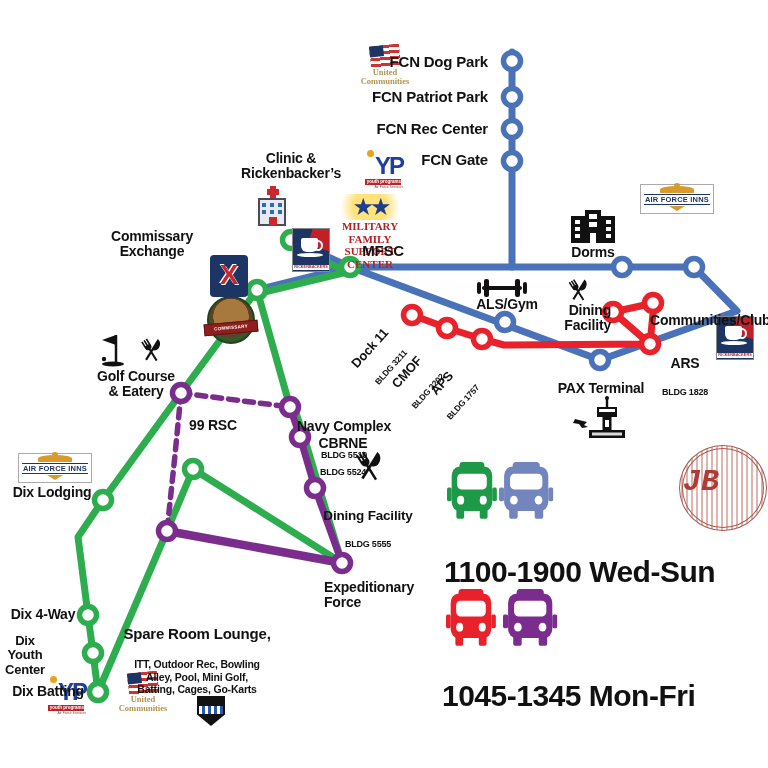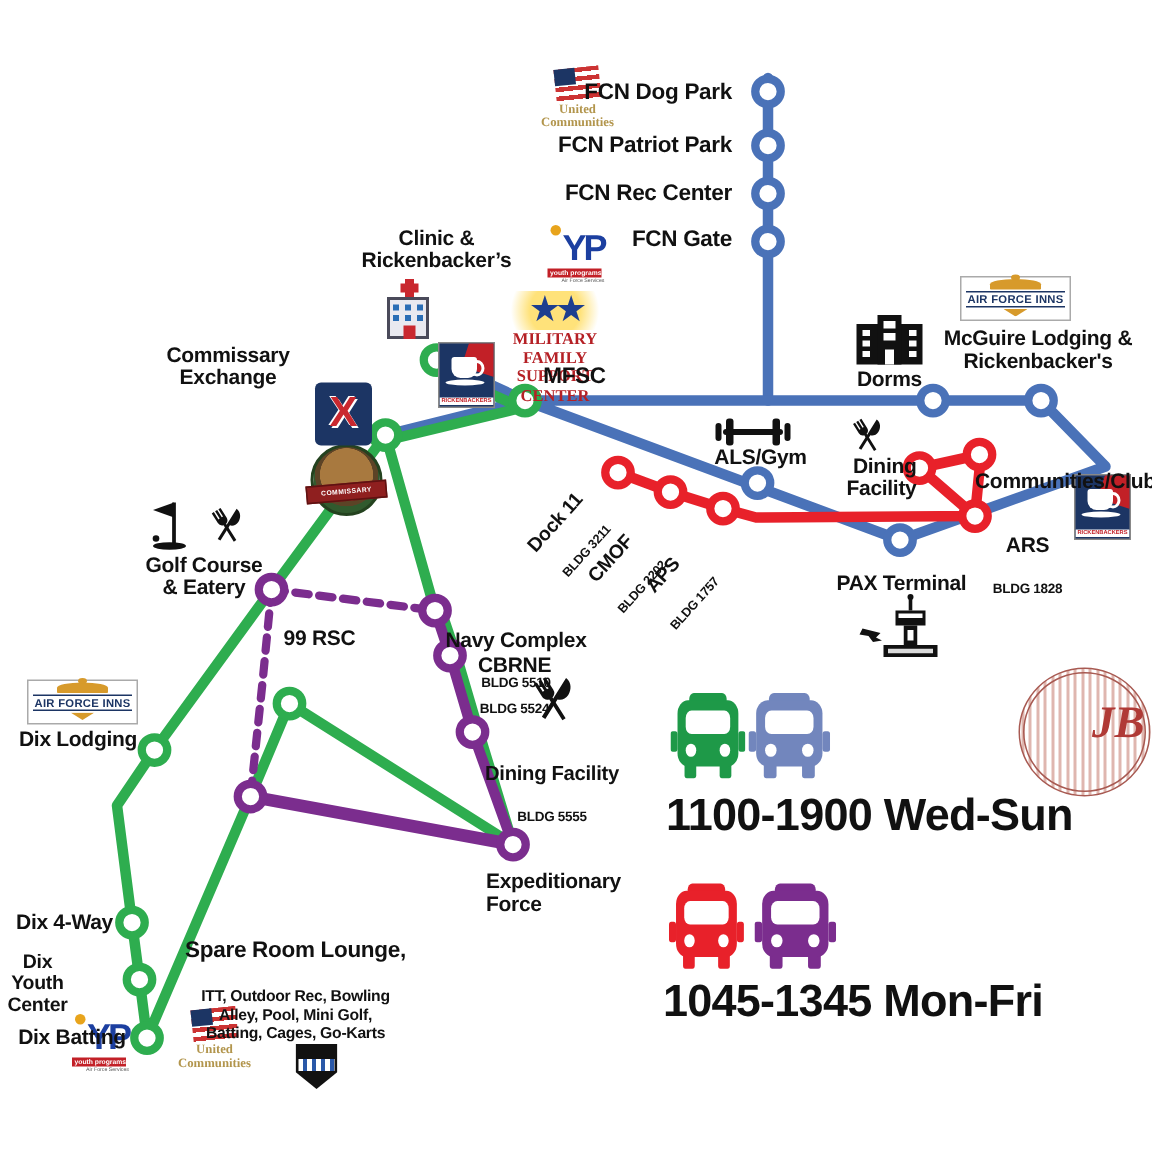--- a/index.html
+++ b/index.html
@@ -8,21 +8,21 @@
   #routes{position:absolute;left:0;top:0;z-index:1;}
   .lbl{position:absolute;z-index:3;font-weight:700;color:#111;line-height:1.1;
        white-space:pre-line;letter-spacing:-0.2px;font-size:14px;}
   .c{text-align:center}.r{text-align:right}.l{text-align:left}
   .fcn{font-size:15px;}
   .nm{font-weight:700;}
   .sub{font-weight:700;font-size:9px;line-height:1.2;}
   .rot{transform:rotate(-48deg);}
   .rot .nm{font-size:13px;}
   .rot .sub{font-size:8.5px;}
-  .big{font-size:30px;letter-spacing:-0.5px;}
+  .big{font-size:30px;letter-spacing:-0.5px;margin-top:28px;}
   .express{font-size:23px;}
   .logo{position:absolute;z-index:2;}
 
   
   .uc{width:70px;text-align:center;}
   .uc-flag{width:30px;height:22px;margin:0 auto;position:relative;
     background:repeating-linear-gradient(#c33 0 3px,#fff 3px 6px);transform:rotate(-6deg);}
   .uc-flag::before{content:"";position:absolute;left:0;top:0;width:14px;height:11px;background:#1c3564;}
   .uc-text{font-family:"Liberation Serif",serif;font-weight:700;color:#b2954c;
     font-size:8.5px;line-height:1.05;white-space:pre-line;margin-top:1px;}
@@ -75,22 +75,22 @@
     background:#d79a2b;border-radius:50%;}
   .afi-text{color:#1c3564;font-weight:700;font-size:7.5px;letter-spacing:.2px;
     border-top:1px solid #1c3564;border-bottom:1px solid #1c3564;margin:1px 3px;}
   .afi-fan{width:16px;height:5px;margin:0 auto;background:#d79a2b;
     clip-path:polygon(50% 100%,0 0,100% 0);}
 
   
   .jb{width:88px;height:86px;border-radius:50%;border:4px double #a85a52;
     background:repeating-linear-gradient(90deg,#fff 0 3px,#dfb6af 3px 5px);
     position:relative;box-sizing:border-box;}
-  .jb-text{position:absolute;left:0;top:16px;width:100%;text-align:right;
-    font-family:Liberation Serif, serif;font-style:italic;font-weight:700;font-size:30px;color:#b03a36;}
+  .jb-text{position:absolute;left:0;top:16px;width:100%;text-align:left;
+    font-family:Liberation Mono, monospace;font-style:italic;font-weight:700;font-size:30px;color:#b03a36;}
 
   
   .rsc{width:28px;height:30px;background:#111;
     clip-path:polygon(0 0,100% 0,100% 62%,50% 100%,0 62%);position:relative;}
   .rsc-band{position:absolute;left:2px;top:10px;width:24px;height:8px;
     background:repeating-linear-gradient(90deg,#fff 0 3px,#2a58a8 3px 6px);}
 
   
   .hosp{width:32px;height:42px;position:relative;}
   .hosp-cross-v{position:absolute;left:13px;top:0;width:6px;height:12px;background:#c9282f;}
@@ -252,22 +252,20 @@
   <div class="lbl fcn r" style="left:330px;top:54px;width:158px;">FCN Dog Park</div>
   <div class="lbl fcn r" style="left:330px;top:121px;width:158px;">FCN Rec Center</div>
   <div class="lbl c" style="left:213px;top:151px;width:156px;">Clinic &amp;
 Rickenbacker’s</div>
 
   <div class="lbl fcn r" style="left:330px;top:152px;width:158px;">FCN Gate</div>
   <div class="lbl c" style="left:92px;top:229px;width:120px;">Commissary
 Exchange</div>
   <div class="lbl c" style="left:330px;top:243px;width:106px;font-size:15px;">MFSC</div>
   <div class="lbl c" style="left:560px;top:245px;width:66px;">Dorms</div>
-  <div class="lbl c" style="left:616px;top:218px;width:152px;">McGuire Lodging &amp;
-Rickenbacker's</div>
   <div class="lbl c" style="left:468px;top:297px;width:78px;">ALS/Gym</div>
   <div class="lbl c" style="left:547px;top:303px;width:64px;text-align:right;">Dining
 Facility</div>
   <div class="lbl c" style="left:650px;top:313px;width:118px;">Communities/Club</div>
 
   <div class="lbl c" style="left:650px;top:341px;width:70px;">
     <div class="nm">ARS</div>
     <div class="sub">BLDG 1828</div>
   </div>
 

